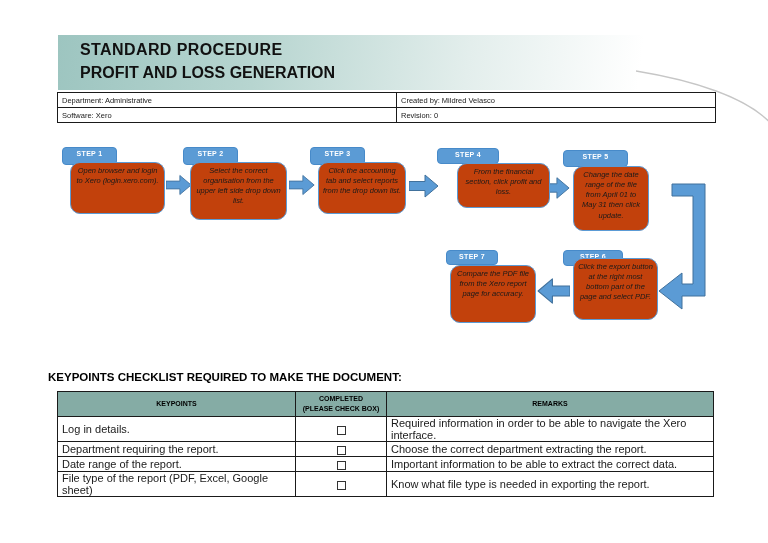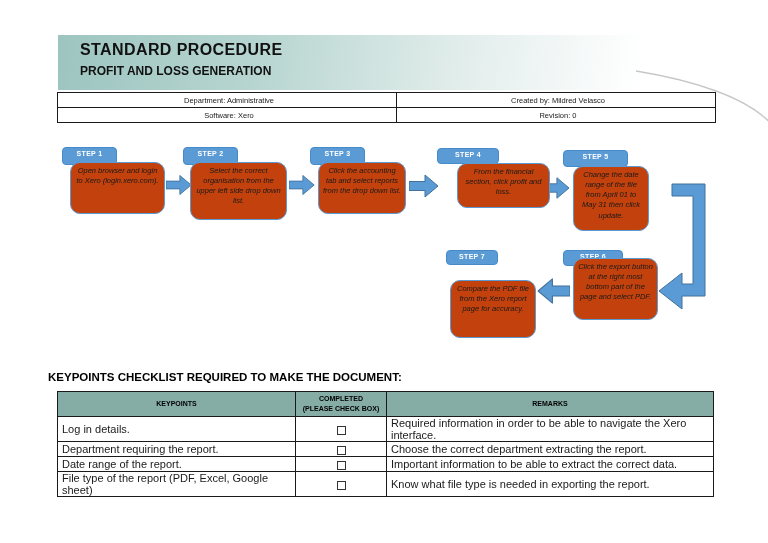--- a/index.html
+++ b/index.html
@@ -13,31 +13,31 @@
   .banner {
     position:absolute; left:58px; top:35px; width:660px; height:55px;
     background:linear-gradient(97deg, #9dc5c0 0%, #b7d5d0 30%, #e3eeec 62%, #ffffff 88%);
   }
   .banner-curve { position:absolute; left:578px; top:31px; width:141px; height:60px; }
   .banner-title {
     position:absolute; left:80px; top:41px; font-size:16px; font-weight:bold;
     letter-spacing:0.4px; color:#111;
   }
   .banner-subtitle {
-    position:absolute; left:80px; top:64px; font-size:12px; font-weight:bold; color:#111;text-align:center;
+    position:absolute; left:80px; top:64px; font-size:16px; font-weight:bold; color:#111;text-align:center;
   }
 
   
   .info-table {
     position:absolute; left:57px; top:92px; width:658px;
     border-collapse:collapse; table-layout:fixed;
   }
   .info-table td {
     border:1px solid #1a1a1a; height:15px; font-size:7.5px;
-    padding:0 0 0 4px; vertical-align:middle; background:#fff;text-align:center;
+    padding:0 0 0 4px; vertical-align:middle; background:#fff;
   }
 
   
   .step-tab {
     position:absolute; z-index:1; background:#5b9bd5; border:1px solid #478ac9;
     border-radius:4px; color:#ffffff; font-weight:bold; font-size:7px;
     letter-spacing:0.3px; display:flex; align-items:flex-start; justify-content:center;
     padding-top:2px;
   }
   .step-body {
@@ -135,21 +135,21 @@
   </svg>
 
   <div class="step-tab" style="left:563px; top:250px; width:60px; height:16px;">STEP 6</div>
   <div class="step-body" style="left:573px; top:258px; width:85px; height:62px;">Click the export button at the right most bottom part of the page and select PDF.</div>
 
   <svg class="flow-arrow" style="left:537px; top:277px;" width="33" height="28" viewBox="0 0 30 24">
     <polygon points="30,7.5 14,7.5 14,1 1,12 14,23 14,16.5 30,16.5" fill="#5b9bd5" stroke="#41719c" stroke-width="1" stroke-linejoin="round"></polygon>
   </svg>
 
   <div class="step-tab" style="left:446px; top:250px; width:52px; height:15px;">STEP 7</div>
-  <div class="step-body" style="left:450px; top:265px; width:86px; height:58px;margin-top:15px;">Compare the PDF file from the Xero report page for accuracy.</div>
+  <div class="step-body" style="left:450px; top:265px; width:86px; height:58px;">Compare the PDF file from the Xero report page for accuracy.</div>
 
   <div class="checklist-heading">KEYPOINTS CHECKLIST REQUIRED TO MAKE THE DOCUMENT:</div>
 
   <table class="checklist-table">
     <colgroup>
         <col style="width:238px">
         <col style="width:91px">
         <col style="width:327px">
       </colgroup>
     <tbody>

